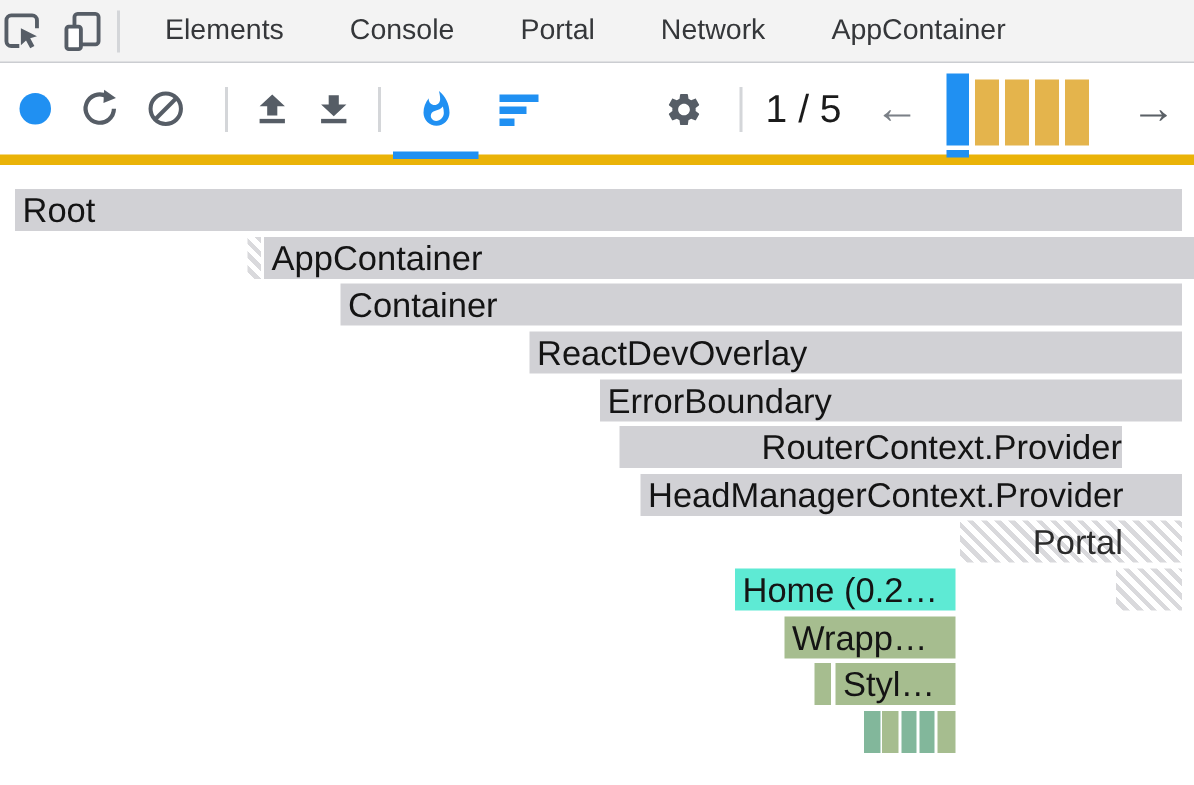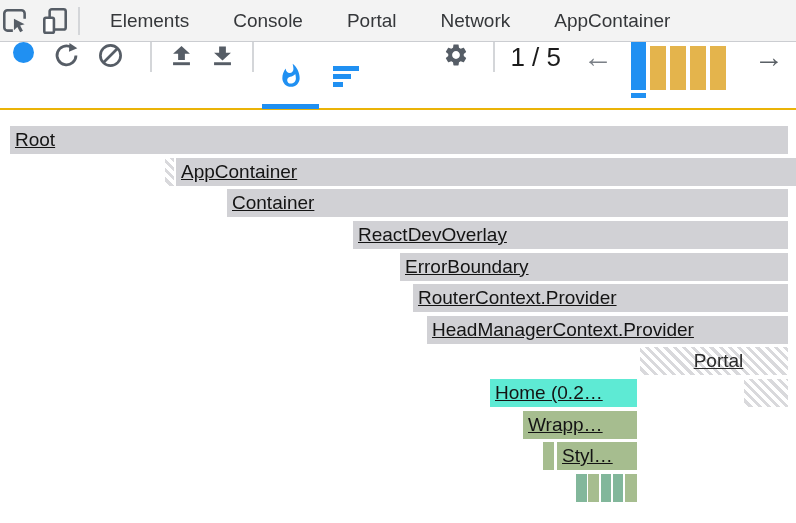--- a/index.html
+++ b/index.html
@@ -17,22 +17,22 @@
   .icon-inspect { margin-right:10px; }
   .vsep { width:2px; height:28px; background:#d4d6d9; margin:0 8px; flex:0 0 auto; }
   .vsep.short { height:30px; }
   .tabs { display:flex; align-items:center; height:100%; }
   .tab {
     padding:0 22px; font-size:19px; color:#35373a; height:100%;
     display:flex; align-items:center; white-space:nowrap; cursor:default;
   }
   
   .toolbar {
-    height:68px; background:#fff; border-bottom:2px solid #eab308;
-    display:flex; align-items:flex-start; padding:0 12px 0 13px; position:relative;
+    height:68px; background:#fff; border-bottom:7px solid #eab308;
+    display:flex; align-items:center; padding:0 12px 0 13px; position:relative;
   }
   .record-dot { width:21px; height:21px; border-radius:50%; background:#2090f2; flex:0 0 auto; }
   .tbtn { flex:0 0 auto; display:block; }
   .view-tab {
     height:67px; width:57px; display:flex; align-items:center; justify-content:center;
     position:relative; flex:0 0 auto;
   }
   .view-underline { position:absolute; left:0; bottom:0; width:100%; height:5px; background:#2090f2; }
   .page-ind { font-size:26px; color:#1b1b1b; white-space:nowrap; }
   .arrow { font-size:30px; line-height:1; }
@@ -42,22 +42,22 @@
     height:48px; display:flex; align-items:flex-end; position:relative; flex:0 0 auto;
   }
   .snap-bar { margin-right:4px; }
   .snap-bar:last-child { margin-right:0; }
   .snap-bar.blue { width:15px; height:48px; background:#2090f2; }
   .snap-bar.yellow { width:16px; height:44px; background:#e4b44c; }
   .snap-underline { position:absolute; left:0; top:51px; width:15px; height:5px; background:#2090f2; }
   
   .flamegraph { position:absolute; left:0; top:111px; width:796px; height:412px; background:#fff; }
   .fbar {
-    position:absolute; height:28px; font-size:19px; line-height:28px;
-    padding-left:5px; overflow:hidden; white-space:nowrap; color:#141414; cursor:default;text-decoration:underline;
+    position:absolute; height:28px; font-size:23px; line-height:28px;
+    padding-left:5px; overflow:hidden; white-space:nowrap; color:#141414; cursor:default;
   }
   .fbar.gray   { background:#d1d1d5; }
   .fbar.orange { background:#5eead4; }
   .fbar.sage   { background:#a6bd8f; }
   .fbar.teal   { background:#82b79b; }
   .fbar.hatch  {
     background:repeating-linear-gradient(45deg,#ffffff 0 3.5px,#d9d9dc 3.5px 6.5px);
     color:#2b2b2b; padding-left:9px;text-align:center;
   }
 </style>
@@ -147,21 +147,21 @@
   <span class="arrow next" style="margin-left:28px;">→</span>
 </div>
 
 <div class="flamegraph" id="flamegraph">
     <div class="fbar gray" style="left: 10px; top: 15px; width: 778px;">Root</div>
     <div class="fbar hatch" style="left: 165px; top: 47px; width: 9px;"></div>
     <div class="fbar gray" style="left: 176px; top: 47px; width: 696px;">AppContainer</div>
     <div class="fbar gray" style="left: 227px; top: 78px; width: 561px;">Container</div>
     <div class="fbar gray" style="left: 353px; top: 110px; width: 435px;">ReactDevOverlay</div>
     <div class="fbar gray" style="left: 400px; top: 142px; width: 388px;">ErrorBoundary</div>
-    <div class="fbar gray" style="left: 413px; top: 173px; width: 375px;">RouterContext.Provider</div>
+    <div class="fbar gray" style="left: 413px; top: 173px; width: 335px; text-align: right;">RouterContext.Provider</div>
     <div class="fbar gray" style="left: 427px; top: 205px; width: 361px;">HeadManagerContext.Provider</div>
     <div class="fbar hatch" style="left: 640px; top: 236px; width: 148px;">Portal</div>
     <div class="fbar orange" style="left: 490px; top: 268px; width: 147px;">Home (0.2…</div>
     <div class="fbar hatch" style="left: 744px; top: 268px; width: 44px;"></div>
     <div class="fbar sage" style="left: 523px; top: 300px; width: 114px;">Wrapp…</div>
     <div class="fbar sage" style="left: 543px; top: 331px; width: 11px;"></div>
     <div class="fbar sage" style="left: 557px; top: 331px; width: 80px;">Styl…</div>
     <div class="fbar teal" style="left: 576px; top: 363px; width: 11px;"></div>
     <div class="fbar sage" style="left: 588px; top: 363px; width: 11px;"></div>
     <div class="fbar teal" style="left: 601px; top: 363px; width: 10px;"></div>

